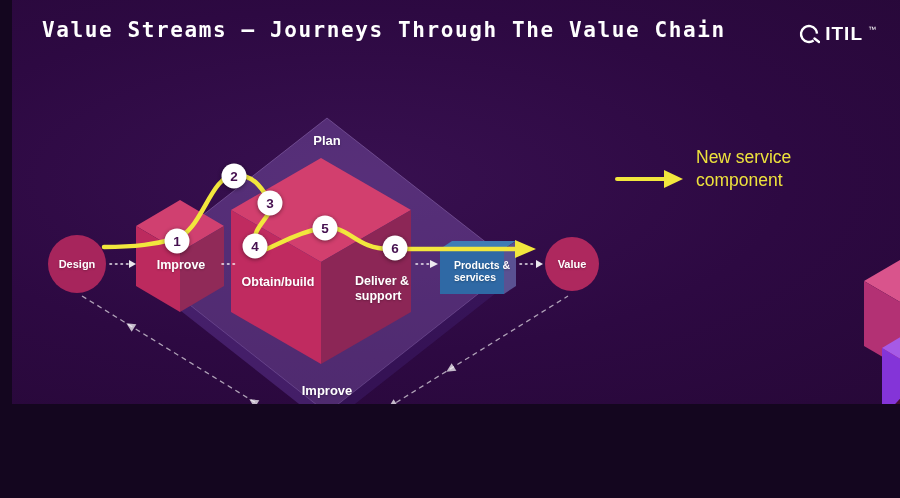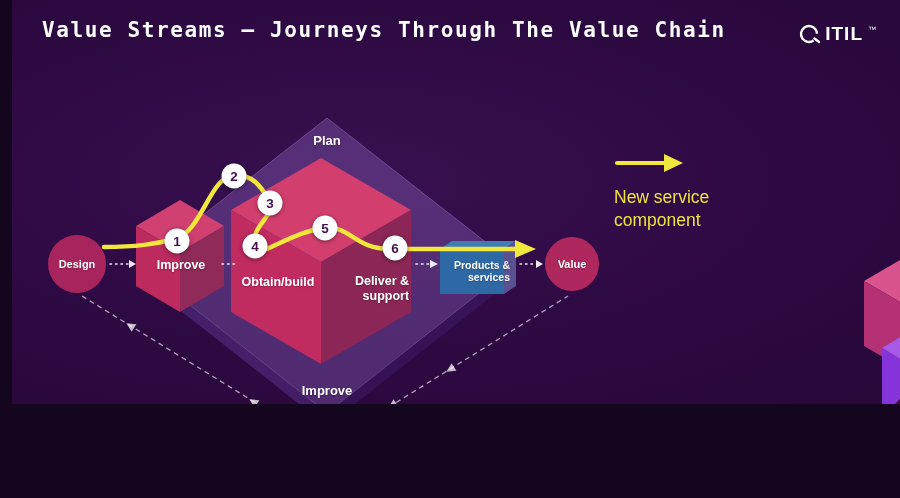--- a/index.html
+++ b/index.html
@@ -14,36 +14,36 @@
     position: absolute; left: 30px; top: 18px; margin: 0;
     color: #ffffff; font-family: "DejaVu Sans Mono", monospace;
     font-size: 21px; font-weight: bold; letter-spacing: 1.6px; white-space: nowrap;
   }
   .itil { position: absolute; top: 23px; right: 36px; display: flex; align-items: center; gap: 5px; color: #fff; }
   .itil-text { font-size: 19px; font-weight: bold; letter-spacing: 1px; text-align: center; }
   .itil .tm { font-size: 8px; align-self: flex-start; margin-top: 2px; }
   .diagram { position: absolute; left: 0; top: 0; }
   .lbl {
     position: absolute; transform: translate(-50%, -50%);
-    color: #ffffff; font-weight: bold; text-align: right;
+    color: #ffffff; font-weight: bold; text-align: left;
     white-space: nowrap; line-height: 1.18; text-shadow: 0 1px 2px rgba(0,0,0,.25);
   }
   .lbl span { display: block; }
   .f13 { font-size: 13px; }
   .f12 { font-size: 12.5px; }
   .f11 { font-size: 11px; }
   .f10 { font-size: 10.5px; }
   .step {
     position: absolute; transform: translate(-50%, -50%);
     width: 25px; height: 25px; border-radius: 50%; background: #ffffff;
     color: #45104f; font-size: 13.5px; font-weight: bold;
     display: flex; align-items: center; justify-content: center;
     box-shadow: 0 1px 4px rgba(0,0,0,.45);
   }
-  .legend { position: absolute; left: 602px; top: 146px; display: flex; gap: 10px; align-items: flex-start; flex-direction: column; }
+  .legend { position: absolute; left: 602px; top: 146px; display: flex; gap: 10px; align-items: flex-end; }
   .legend-text { color: #eee23c; font-size: 17.5px; font-weight: 500; width: 145px; line-height: 1.32; }
   .me { position: absolute; left: 28px; top: 460px; display: flex; align-items: flex-end; }
   .me-text { color: #ffffff; font-size: 21.5px; font-weight: bold; letter-spacing: 0.2px; line-height: 1.2; }
   .me-swirl { margin-left: 3px; margin-bottom: 9px; }
 </style>
 </head>
 <body>
 
 <div class="stage">
 

